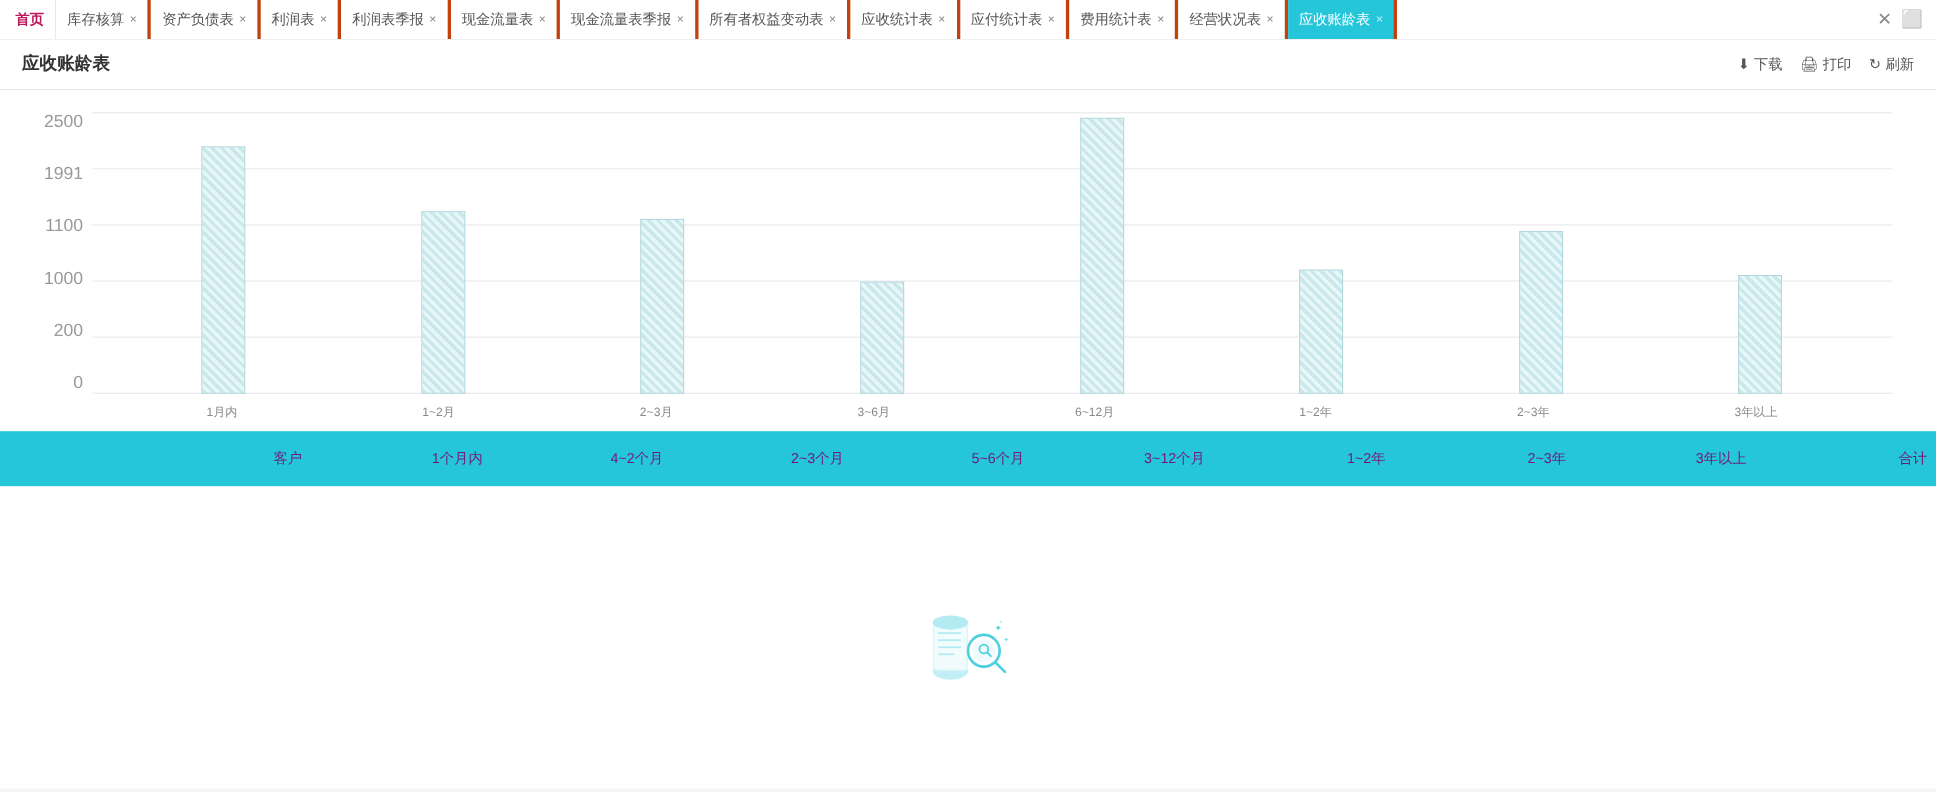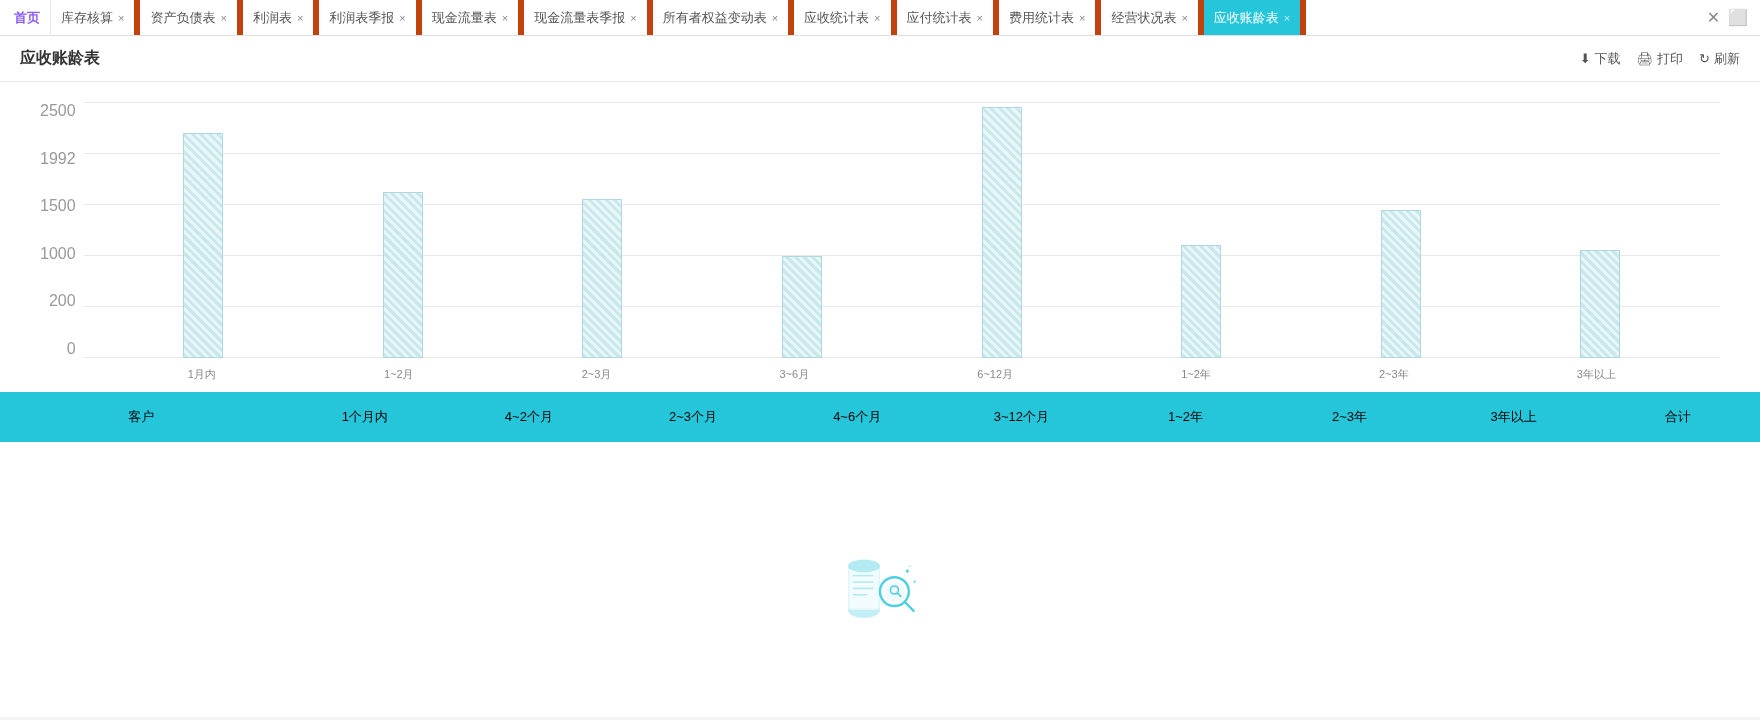--- a/index.html
+++ b/index.html
@@ -18,35 +18,35 @@
     }
     .tab-bar::-webkit-scrollbar { display: none; }
     .tab-item {
       display: inline-flex;
       align-items: center;
       padding: 0 10px;
       height: 36px;
       cursor: pointer;
       font-size: 13px;
       color: #555;
-      border-right: 6px solid #c2410c;
+      border-right: 3px solid #c2410c;
       flex-shrink: 0;
     }
     .tab-item.active {
       background: #26c6da;
       color: #fff;
     }
     .tab-item .tab-close {
       margin-left: 5px;
       font-size: 11px;
       opacity: 0.7;
     }
     .tab-item.home {
       font-weight: bold;
-      color: #8b5cf6;
+      color: #be185d;
       border-right: 1px solid #e8e8e8;
     }
     .window-controls {
       margin-left: auto;
       display: flex;
       align-items: center;
       gap: 8px;
       padding-right: 8px;
     }
     .win-btn {
@@ -189,22 +189,22 @@
     
     .table-header {
       background: #26c6da;
       display: flex;
       height: 50px;
       align-items: center;
       flex-shrink: 0;
     }
     .th-cell {
       flex: 1;
-      text-align: center;
-      color: #000000;
+      text-align: right;
+      color: #701a75;
       font-size: 13px;
       font-weight: normal;
       padding: 0 8px;
     }
     .th-cell:first-child {
       flex: 1.8;
     }
 
     
     .empty-state {
@@ -264,22 +264,22 @@
 </div>
 
 <div class="main-content">
 
   <div class="chart-area">
     <div class="bar-chart">
 
       <div class="chart-y-axis">
 
       <div class="y-label">2500</div>
-          <div class="y-label">1992</div>
-          <div class="y-label">1500</div>
+          <div class="y-label">1991</div>
+          <div class="y-label">1100</div>
           <div class="y-label">1000</div>
           <div class="y-label">200</div>
           <div class="y-label">0</div>
         </div>
 
       <div class="chart-body">
         <div class="grid-lines">
 
         <div class="grid-line"></div>
             <div class="grid-line"></div>
@@ -329,21 +329,21 @@
       </div>
     </div>
   </div>
 
   <div class="table-header">
 
   <div class="th-cell">客户</div>
       <div class="th-cell">1个月内</div>
       <div class="th-cell">4~2个月</div>
       <div class="th-cell">2~3个月</div>
-      <div class="th-cell">4~6个月</div>
+      <div class="th-cell">5~6个月</div>
       <div class="th-cell">3~12个月</div>
       <div class="th-cell">1~2年</div>
       <div class="th-cell">2~3年</div>
       <div class="th-cell">3年以上</div>
       <div class="th-cell">合计</div>
     </div>
 
   <div class="empty-state">
     <svg class="scroll-illustration" viewBox="0 0 120 100" xmlns="http://www.w3.org/2000/svg">
 

